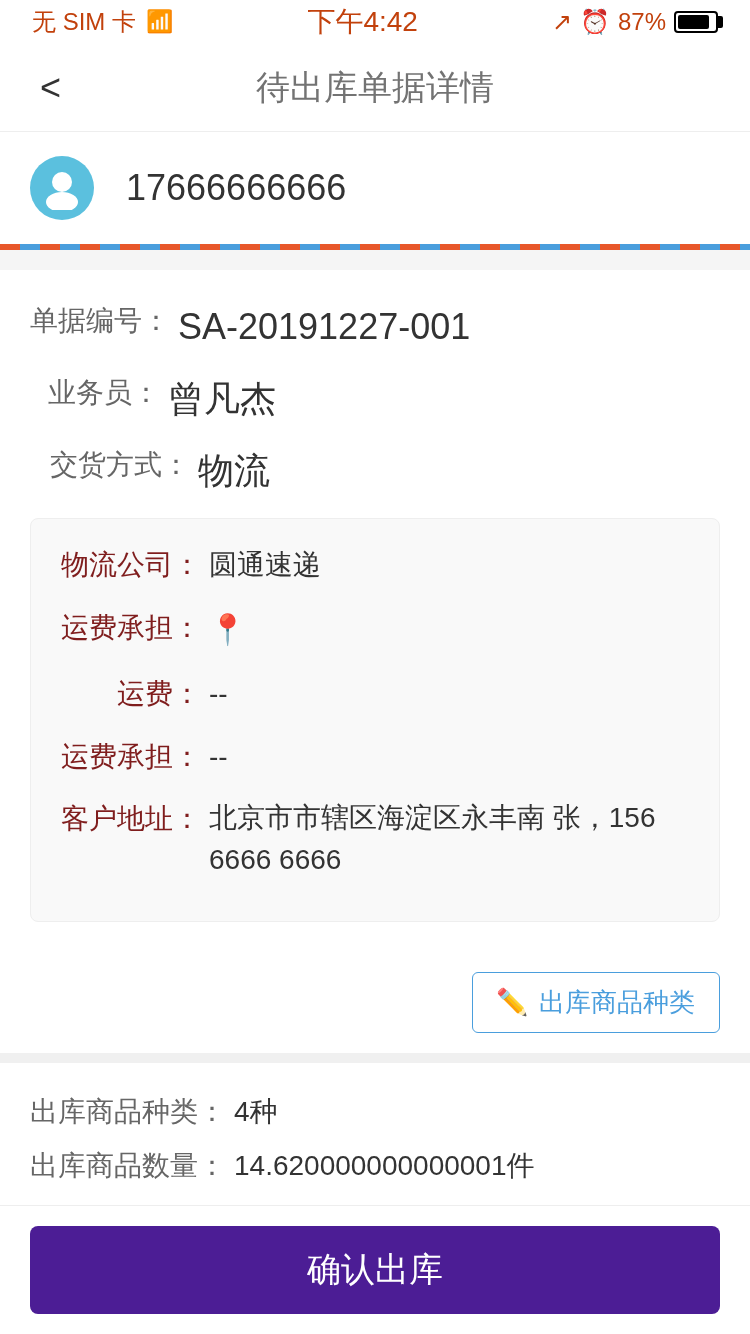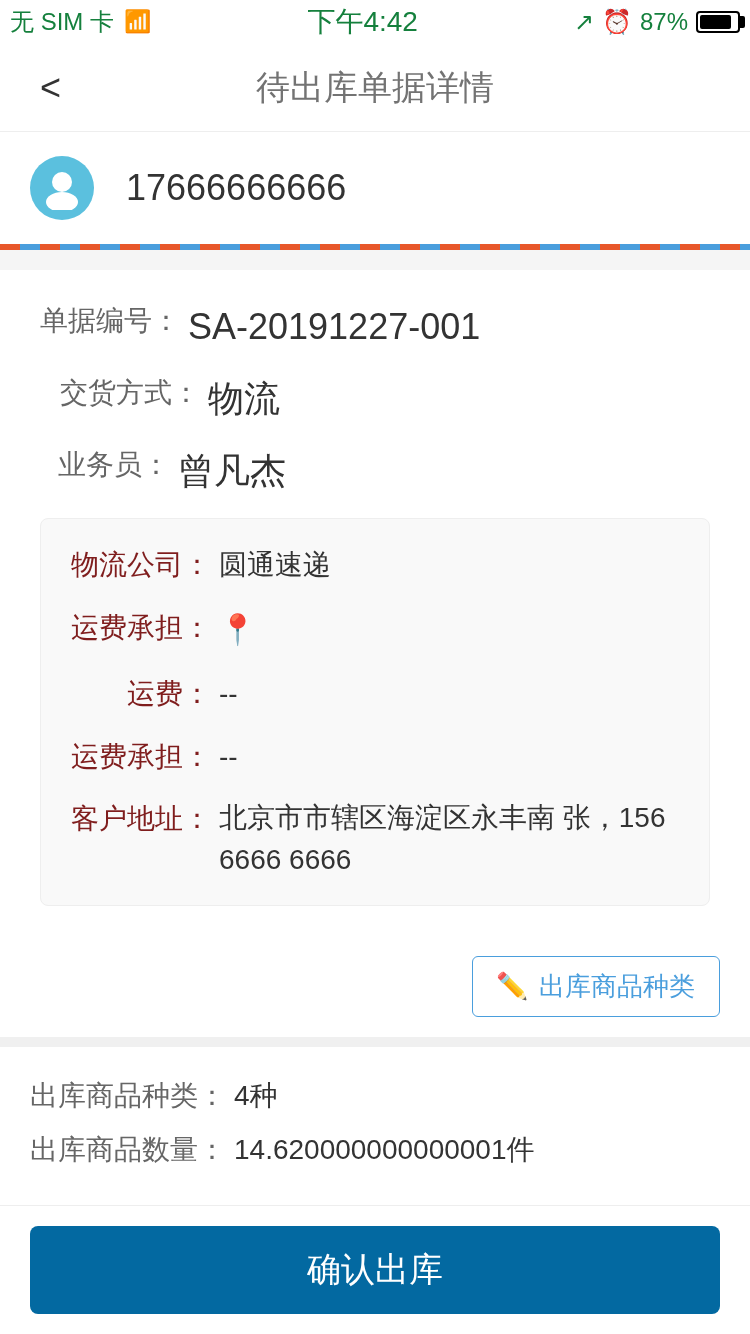--- a/index.html
+++ b/index.html
@@ -14,23 +14,23 @@
     }
 
     
     .status-bar {
       width: 750px;
       height: 44px;
       background: #fff;
       display: flex;
       align-items: center;
       justify-content: space-between;
-      padding: 0 10px;
+      padding: 0 32px;
       font-size: 24px;
-      color: #15803d;
+      color: #c2410c;
     }
     .status-left { display: flex; align-items: center; gap: 10px; }
     .status-center { font-weight: 500; font-size: 28px; }
     .status-right { display: flex; align-items: center; gap: 8px; font-size: 24px; }
     .wifi-icon { font-size: 22px; }
     .battery-icon {
       width: 44px; height: 22px;
       border: 2px solid #000;
       border-radius: 4px;
       position: relative;
@@ -115,21 +115,21 @@
         90deg,
         #e8572a 0px, #e8572a 20px,
         #4a9edd 20px, #4a9edd 40px
       );
       margin: 0;
     }
 
     
     .info-section {
       background: #fff;
-      padding: 30px 40px;
+      padding: 30px 30px;
       margin-top: 20px;
     }
     .info-row {
       display: flex;
       align-items: flex-start;
       margin-bottom: 18px;
       line-height: 1.5;
     }
     .info-row:last-child { margin-bottom: 0; }
     .info-label {
@@ -156,21 +156,21 @@
       border-radius: 8px;
       margin: 20px 0 0 0;
       padding: 24px 30px;
     }
     .logistics-row {
       display: flex;
       align-items: flex-start;
       margin-bottom: 18px;
       line-height: 1.6;
     }
-    .logistics-row:last-child { margin-bottom: 0; }
+    .logistics-row:last-child { margin-bottom: 16px; }
     .logistics-label {
       color: #7f1d1d;
       font-size: 28px;
       min-width: 140px;
       text-align: right;
       flex-shrink: 0;
     }
     .logistics-value {
       color: #333;
       font-size: 28px;
@@ -271,21 +271,21 @@
       bottom: 0;
       left: 0;
       width: 750px;
       padding: 20px 30px;
       background: #fff;
       border-top: 1px solid #eee;
     }
     .confirm-btn {
       width: 100%;
       height: 88px;
-      background: #0369a1;
+      background: #4c1d95;
       color: #fff;
       font-size: 34px;
       border: none;
       border-radius: 8px;
       cursor: pointer;
       display: flex;
       align-items: center;
       justify-content: center;
     }
 
@@ -333,26 +333,26 @@
   </div>
 
   <div class="dashed-border"></div>
 
   <div class="info-section">
     <div class="info-row">
       <span class="info-label">单据编号：</span>
       <span class="info-value">SA-20191227-001</span>
     </div>
     <div class="info-row">
+      <span class="info-label">业务员：</span>
+      <span class="info-value">曾凡杰</span>
+    </div>
+    <div class="info-row">
       <span class="info-label info-label-wide">交货方式：</span>
       <span class="info-value">物流</span>
-    </div>
-    <div class="info-row">
-      <span class="info-label">业务员：</span>
-      <span class="info-value">曾凡杰</span>
     </div>
 
     <div class="logistics-card">
       <div class="logistics-row">
         <span class="logistics-label">物流公司：</span>
         <span class="logistics-value">圆通速递</span>
       </div>
       <div class="logistics-row">
         <span class="logistics-label">运费承担：</span>
         <span class="logistics-value">

